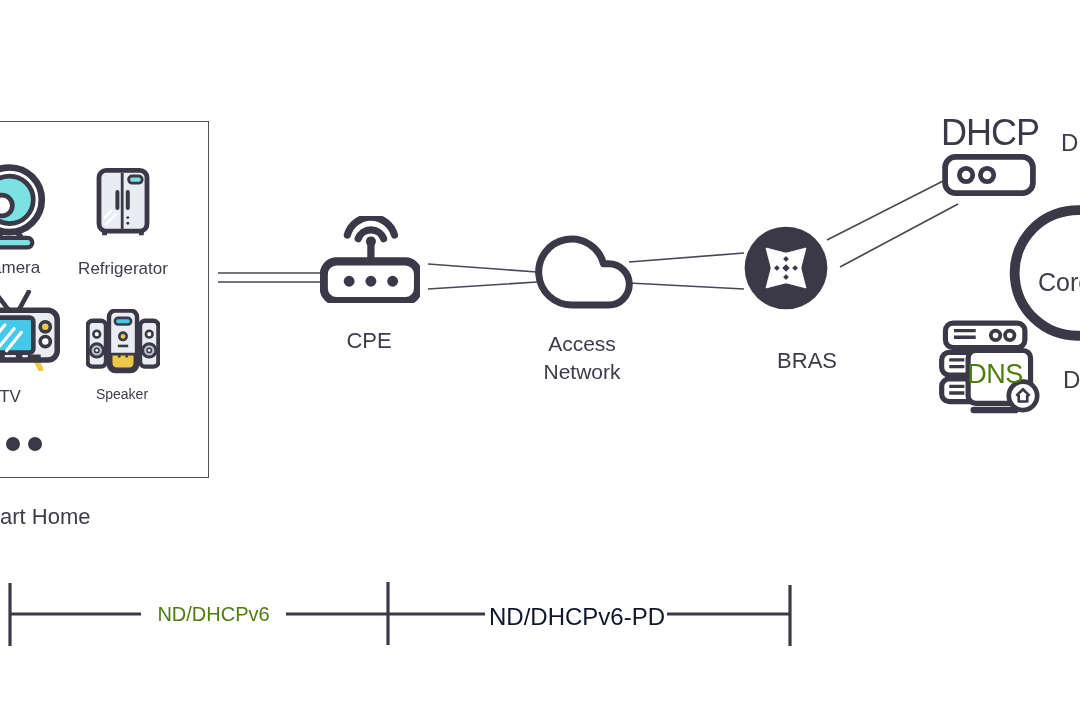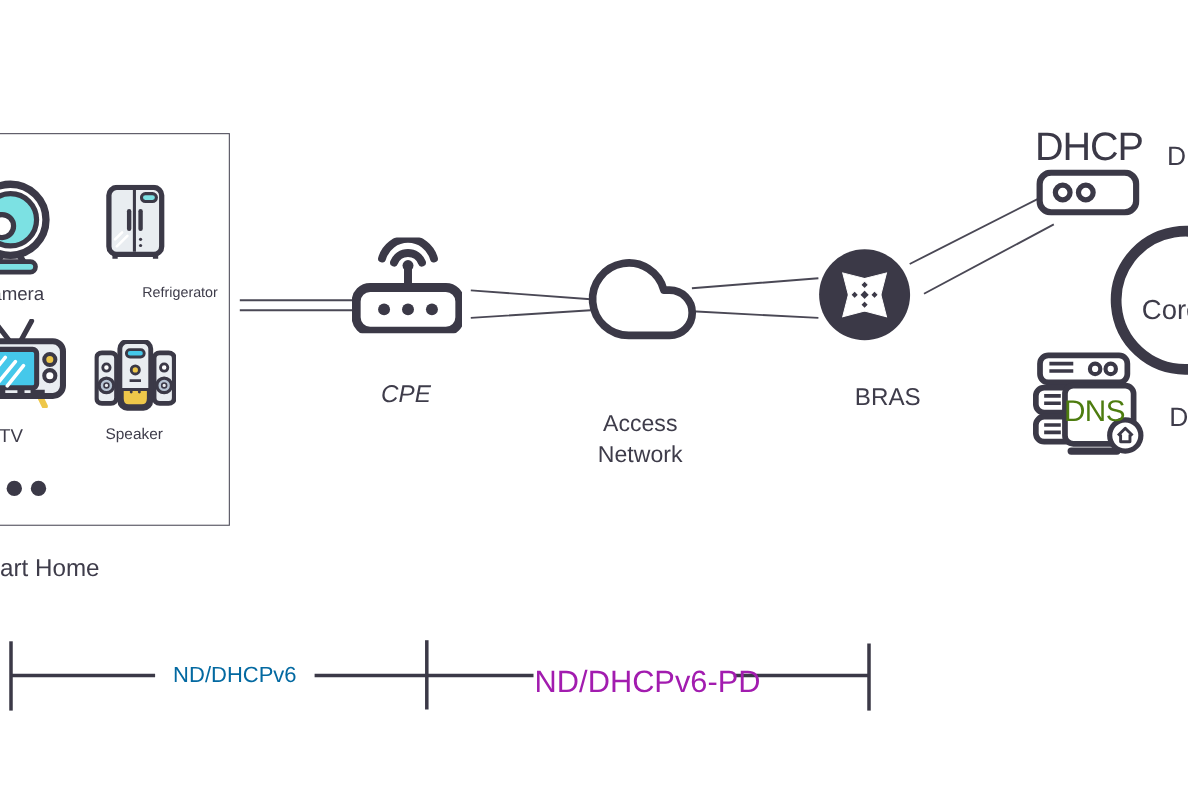--- a/index.html
+++ b/index.html
@@ -49,21 +49,21 @@
     <rect x="5" y="3" width="60" height="76" rx="9" fill="#e9edf1" stroke="#3b3947" stroke-width="6"></rect>
     <path d="M12 79 v5 M58 79 v5" stroke="#3b3947" stroke-width="6"></path>
     <line x1="34" y1="6" x2="34" y2="76" stroke="#3b3947" stroke-width="3.5"></line>
     <line x1="28" y1="30" x2="28" y2="50" stroke="#3b3947" stroke-width="5" stroke-linecap="round"></line>
     <line x1="41" y1="30" x2="41" y2="50" stroke="#3b3947" stroke-width="5" stroke-linecap="round"></line>
     <rect x="42" y="10" width="17" height="9" rx="4.5" fill="#7ce1e3" stroke="#3b3947" stroke-width="3.5"></rect>
     <path d="M12 62 L20 54 M14 70 L26 58" stroke="#fff" stroke-width="3" stroke-linecap="round"></path>
     <circle cx="41" cy="62" r="1.8" fill="#3b3947"></circle>
       <circle cx="41" cy="69" r="1.8" fill="#3b3947"></circle>
   </svg>
-  <div class="lbl center" style="left:48px;top:258px;width:150px;font-size:13px;text-align:right;">Refrigerator</div>
+  <div class="lbl center" style="left:48px;top:258px;width:150px;font-size:17px;">Refrigerator</div>
 
   <svg class="abs" style="left:-32px;top:290px;" width="92" height="81" viewBox="0 0 100 88">
     <path d="M32 6 L46 24 M66 2 L54 24" stroke="#3b3947" stroke-width="5" stroke-linecap="round"></path>
     <path d="M20 76 l-5 10" stroke="#3b3947" stroke-width="6" stroke-linecap="round"></path>
     <path d="M74 76 l5 10" stroke="#eec74a" stroke-width="6" stroke-linecap="round"></path>
     <rect x="3" y="22" width="94" height="54" rx="10" fill="#e9edf1" stroke="#3b3947" stroke-width="6"></rect>
     <rect x="11" y="30" width="60" height="38" rx="4" fill="#45c8ea" stroke="#3b3947" stroke-width="5"></rect>
     <path d="M22 60 L40 38 M32 64 L50 42 M42 66 L58 46" stroke="#fff" stroke-width="3.5" stroke-linecap="round"></path>
     <circle cx="84" cy="40" r="5.5" fill="#eec74a" stroke="#3b3947" stroke-width="4"></circle>
     <circle cx="84" cy="56" r="5.5" fill="#fff" stroke="#3b3947" stroke-width="4"></circle>
@@ -98,26 +98,26 @@
   <svg class="abs" style="left:320px;top:216px;" width="100" height="87" viewBox="0 0 110 96">
     <circle cx="56" cy="28" r="5.5" fill="#3b3947"></circle>
     <path d="M42 25 A 15 15 0 0 1 70 25" fill="none" stroke="#3b3947" stroke-width="8" stroke-linecap="round"></path>
     <path d="M30 21 A 27 27 0 0 1 82 21" fill="none" stroke="#3b3947" stroke-width="8" stroke-linecap="round"></path>
     <line x1="56" y1="28" x2="56" y2="52" stroke="#3b3947" stroke-width="8"></line>
     <rect x="4" y="50" width="104" height="44" rx="14" fill="#fff" stroke="#3b3947" stroke-width="9"></rect>
     <circle cx="32" cy="72" r="6" fill="#3b3947"></circle>
     <circle cx="56" cy="72" r="6" fill="#3b3947"></circle>
     <circle cx="80" cy="72" r="6" fill="#3b3947"></circle>
   </svg>
-  <div class="lbl center" style="left:319px;top:344px;width:100px;font-size:22px;font-style:italic;">CPE</div>
+  <div class="lbl center" style="left:319px;top:327px;width:100px;font-size:22px;">CPE</div>
 
   <svg class="abs" style="left:534px;top:230px;" width="100" height="84" viewBox="0 1.8 24 20.4">
     <path d="M18 10h-1.26A8 8 0 1 0 9 20h9a5 5 0 0 0 0-10z" fill="#fff" stroke="#3b3947" stroke-width="1.7" stroke-linejoin="round"></path>
   </svg>
-  <div class="lbl center" style="left:517px;top:330px;width:130px;font-size:21px;line-height:28px;margin-top:42px;">Access Network</div>
+  <div class="lbl center" style="left:517px;top:330px;width:130px;font-size:21px;line-height:28px;">Access Network</div>
 
   <svg class="abs" style="left:742px;top:224px;" width="88" height="88" viewBox="0 0 100 100">
     <circle cx="50" cy="50" r="47" fill="#3b3947"></circle>
     <g fill="#fff" stroke="#fff">
       <g transform="rotate(-45 50 50)">
         <line x1="53" y1="50" x2="62" y2="50" stroke-width="10"></line>
         <polygon points="82,50 60,37 60,63" stroke-width="1"></polygon>
       </g>
       <g transform="rotate(45 50 50)">
         <line x1="53" y1="50" x2="62" y2="50" stroke-width="10"></line>
@@ -158,16 +158,16 @@
     <rect x="6" y="62" width="46" height="24" rx="8" fill="#fff" stroke="#3b3947" stroke-width="5.5"></rect>
     <path d="M14 70 H30 M14 77 H30" stroke="#3b3947" stroke-width="3.5"></path>
     <path d="M40 95 H84" stroke="#3b3947" stroke-width="7" stroke-linecap="round"></path>
     <rect x="34" y="32" width="66" height="56" rx="8" fill="#fff" stroke="#3b3947" stroke-width="5.5"></rect>
     <circle cx="92" cy="80" r="15" fill="#fff" stroke="#3b3947" stroke-width="5"></circle>
     <path d="M85 80 L92 73 L99 80 M87.5 79 V86 H96.5 V79" fill="none" stroke="#3b3947" stroke-width="2.8" stroke-linejoin="round"></path>
   </svg>
   <div class="lbl center bold" style="left:962px;top:358px;width:66px;font-size:27px;letter-spacing:-0.5px;color:#4d7c0f;">DNS</div>
   <div class="lbl nowrap" style="left:1063px;top:365px;font-size:24px;">DNS Server</div>
 
-  <div class="lbl center bold nowrap" style="left:140px;top:602px;width:147px;font-size:20px;color:#0369a1;">ND/DHCPv6</div>
-  <div class="lbl center bold nowrap" style="left:486px;top:602px;width:182px;font-size:28px;color:#a21caf;">ND/DHCPv6-PD</div>
+  <div class="lbl center bold nowrap" style="left:140px;top:602px;width:147px;font-size:20px;color:#4d7c0f;">ND/DHCPv6</div>
+  <div class="lbl center bold nowrap" style="left:486px;top:602px;width:182px;font-size:24px;color:#0f172a;">ND/DHCPv6-PD</div>
 
 </div>
 
 </body></html>

